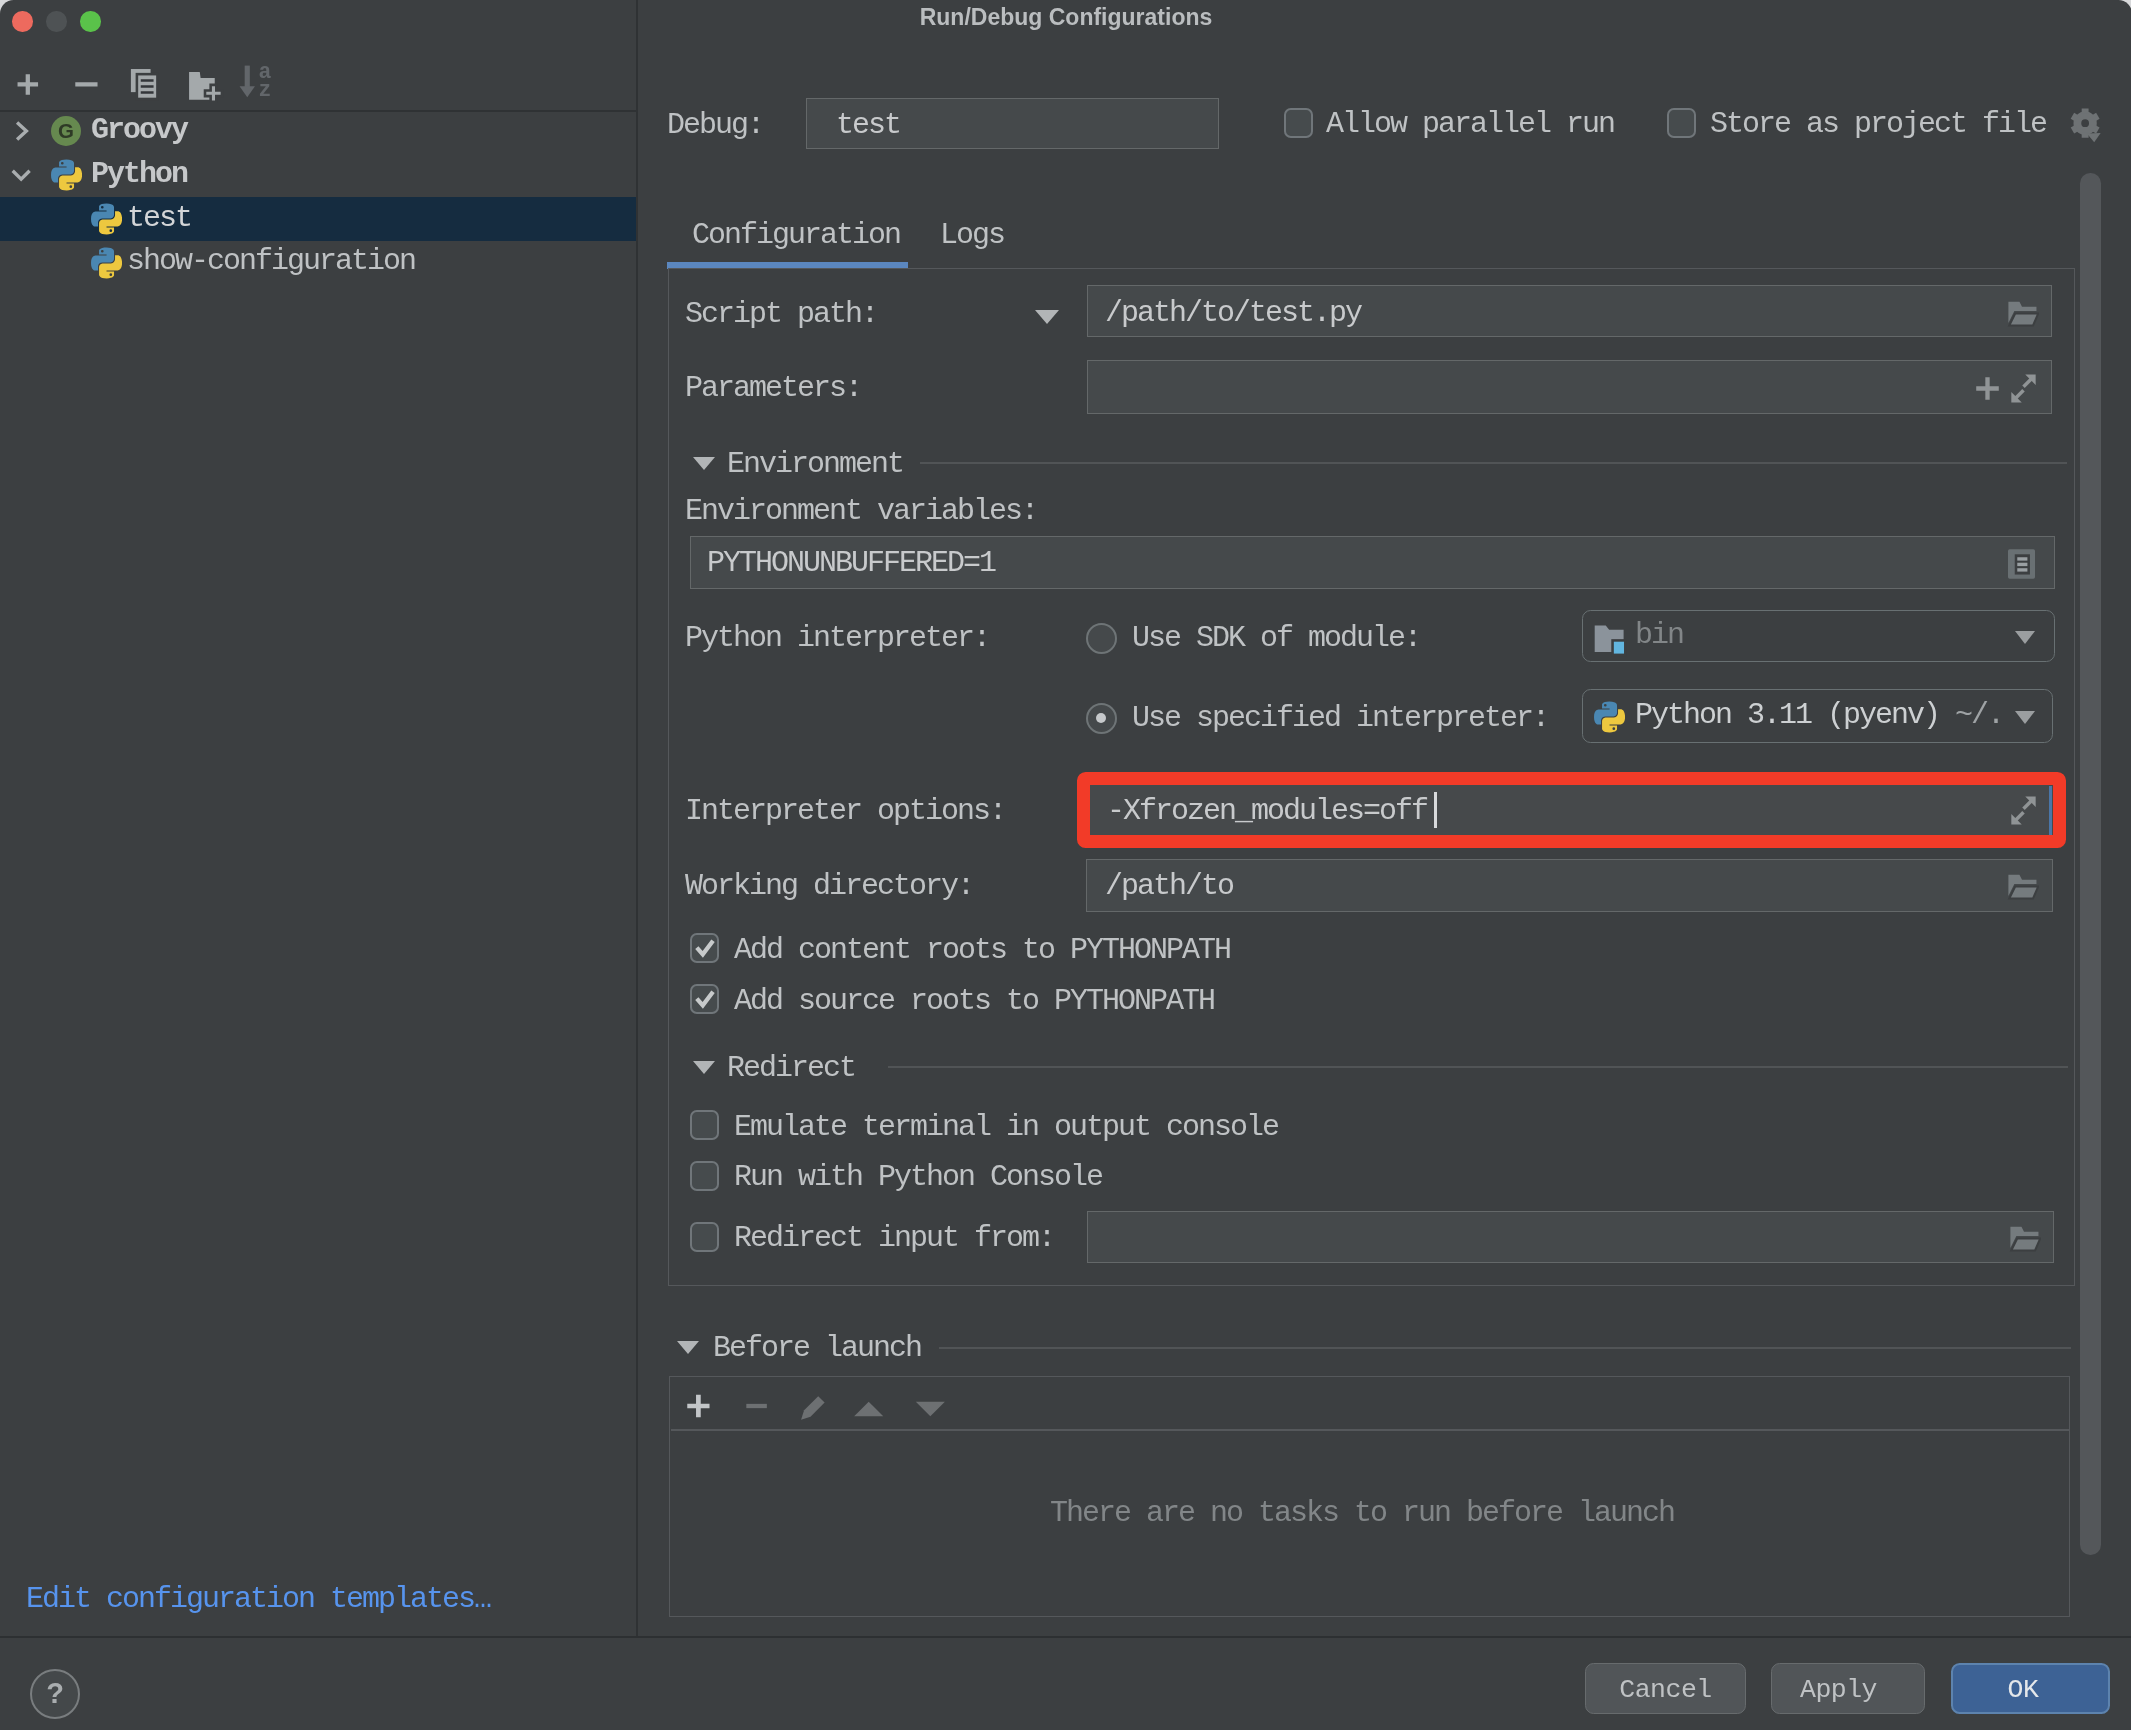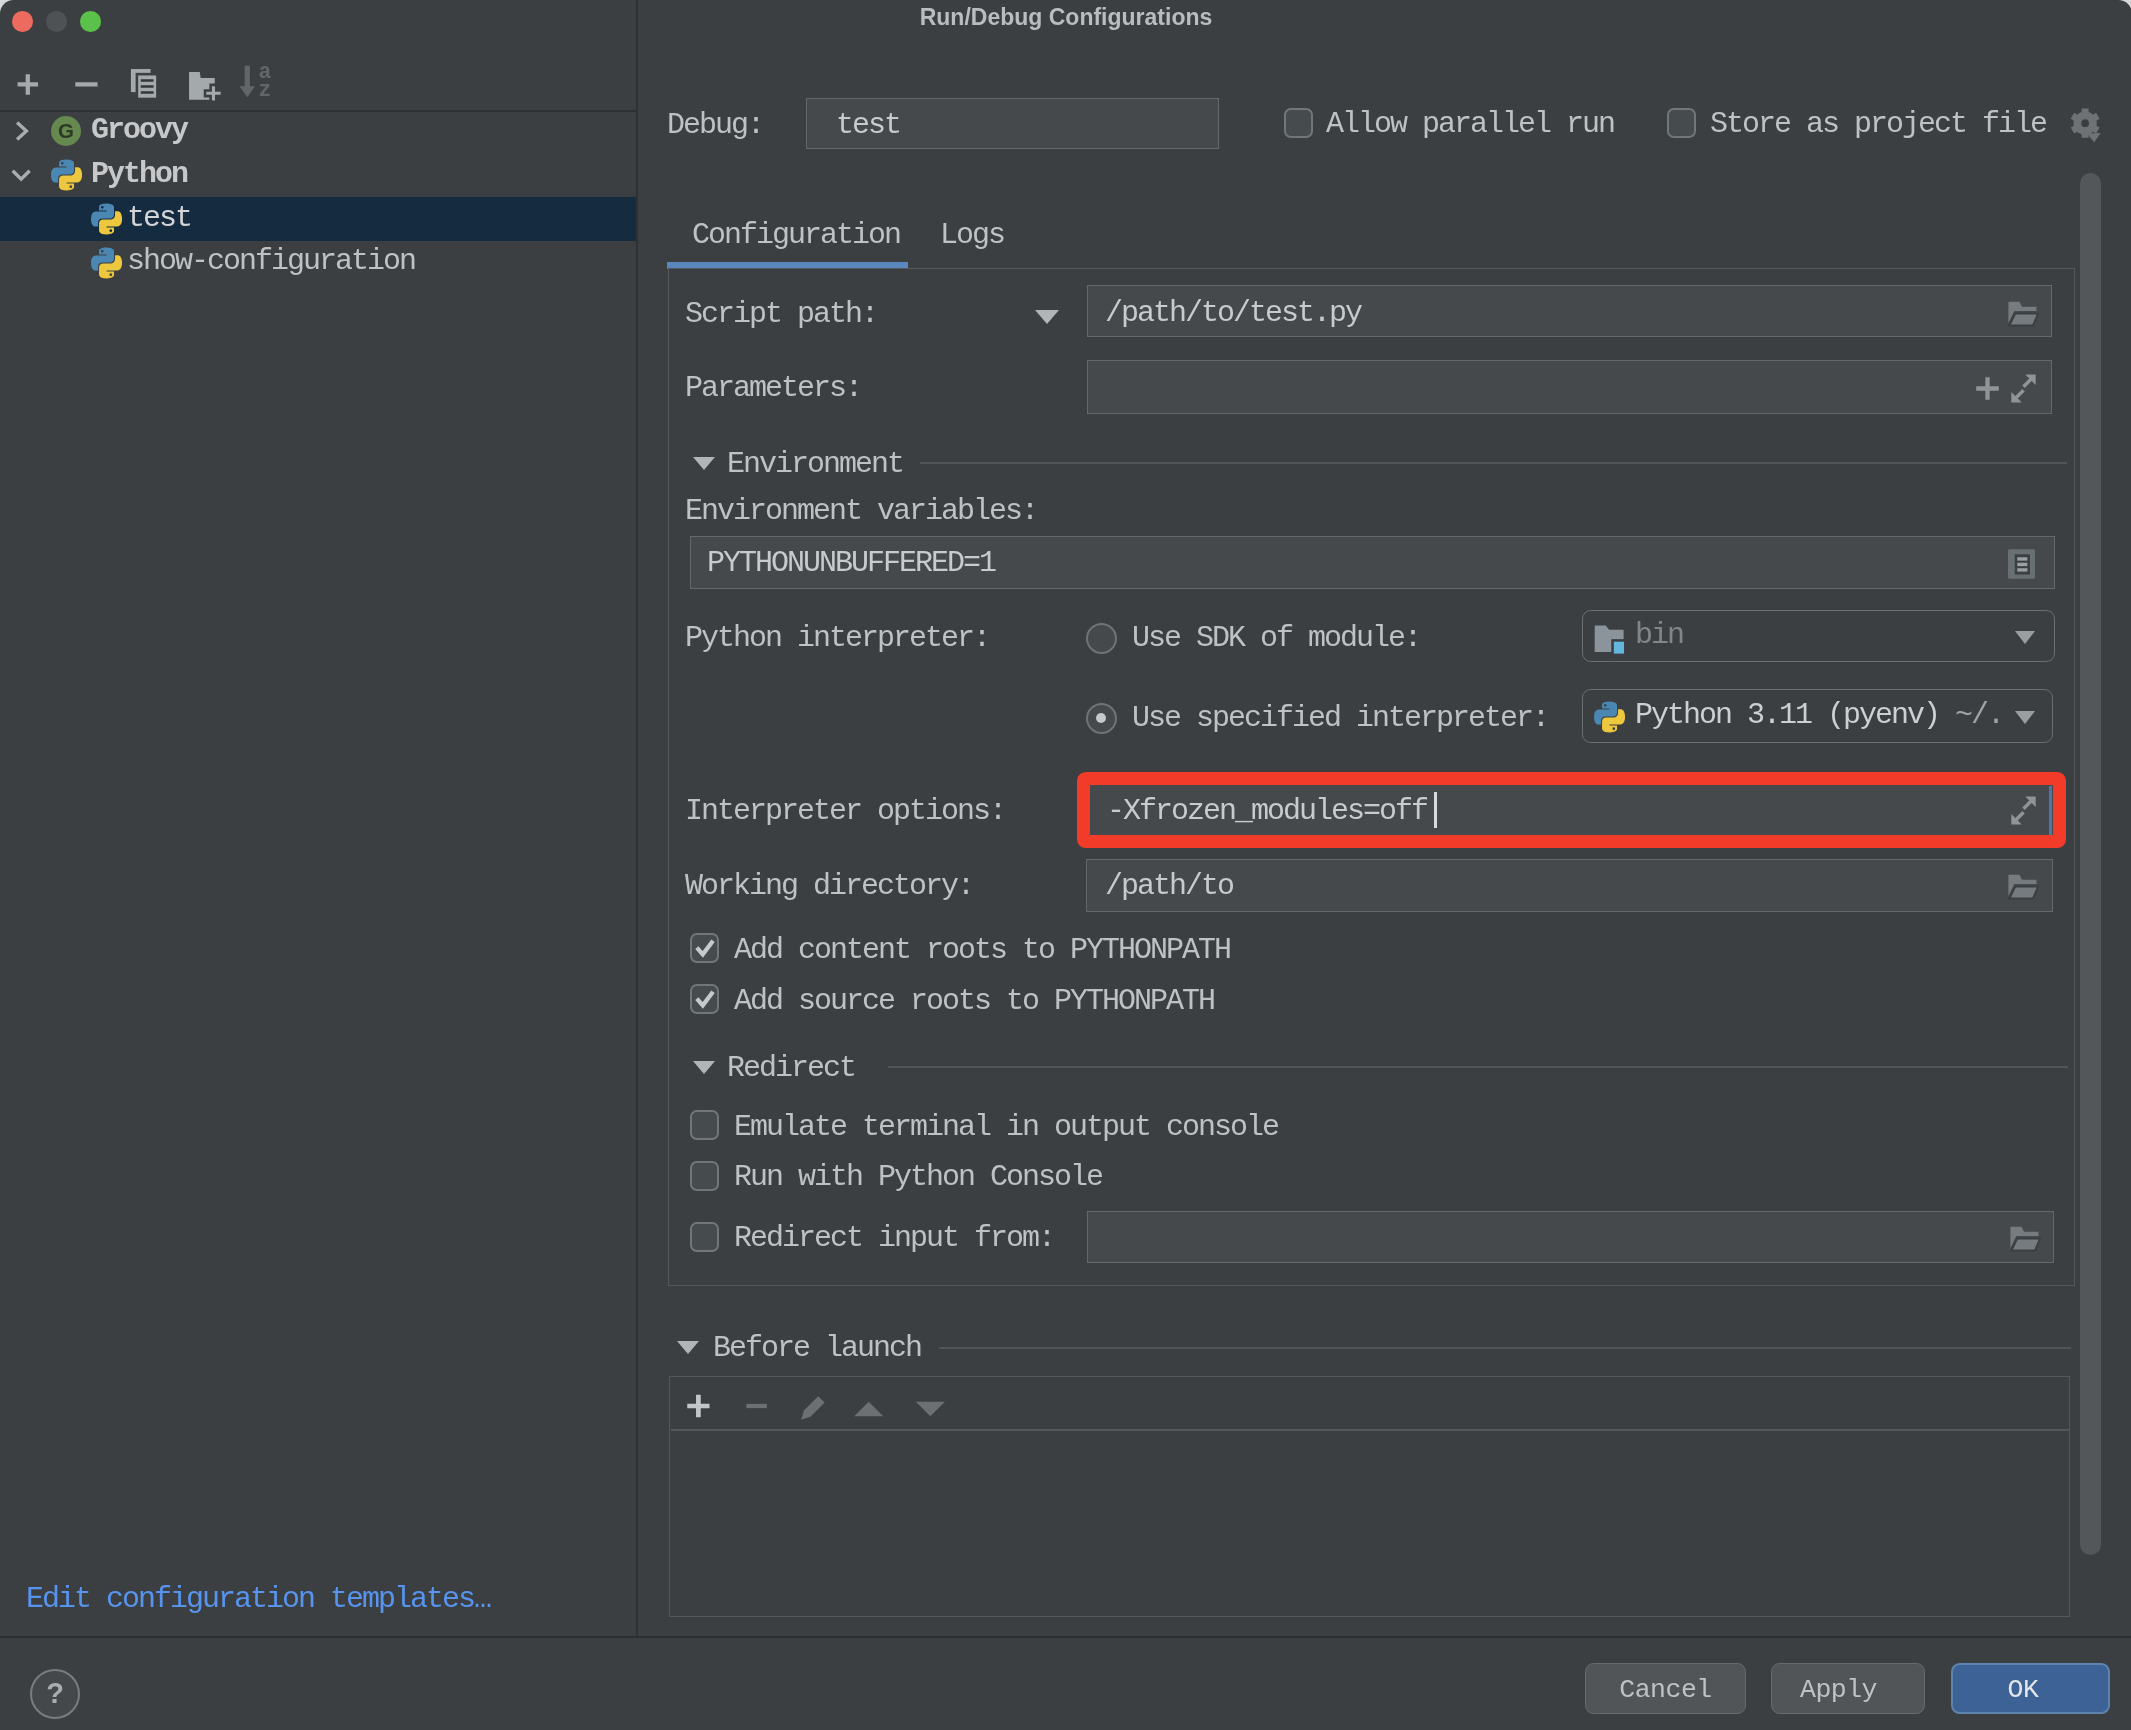--- a/index.html
+++ b/index.html
@@ -213,20 +213,21 @@
     <g fill="none" stroke="#6d7072" stroke-width="5">
         <path d="M88 22 H 112"></path>
       </g>
     <g fill="#6d7072">
       <path d="M152 38 l3.5 -11 16.5-16.5 7.5 7.5 -16.5 16.5 z"></path>
       <path d="M214 34 l17 -17 17 17 z"></path>
       <path d="M286 17 l17 17 17 -17 z"></path>
     </g>
   </svg>
 
+  <div class="mono dim" style="left:1050px;top:1498px;margin-top:0;">There are no tasks to run before launch</div>
 
   <div class="abs" style="left:2080px;top:173px;width:20.5px;height:1382px;background:#54575a;border-radius:10.3px;"></div>
 
   <div class="line" style="left:0;top:1636px;width:2132px;height:1.7px;background:#2d3032;"></div>
   <div class="abs" style="left:30px;top:1669px;width:50px;height:50px;border-radius:50%;border:2.6px solid #797d7f;background:#44484a;box-sizing:border-box;"></div>
   <div class="abs" style="left:30px;top:1669px;width:50px;height:50px;text-align:center;font:bold 29px/48px 'Liberation Sans';color:#a9adaf;">?</div>
 
   <div class="abs" style="left:1585px;top:1663px;width:161px;height:51px;background:#515558;border:1.7px solid #676b6d;border-radius:8.6px;box-sizing:border-box;"></div>
   <div class="mono" style="left:1585px;top:1677px;width:161px;text-align:center;margin-top:0;font-size:26.5px;letter-spacing:-0.5px;">Cancel</div>
   <div class="abs" style="left:1771px;top:1663px;width:154px;height:51px;background:#515558;border:1.7px solid #676b6d;border-radius:8.6px;box-sizing:border-box;"></div>

